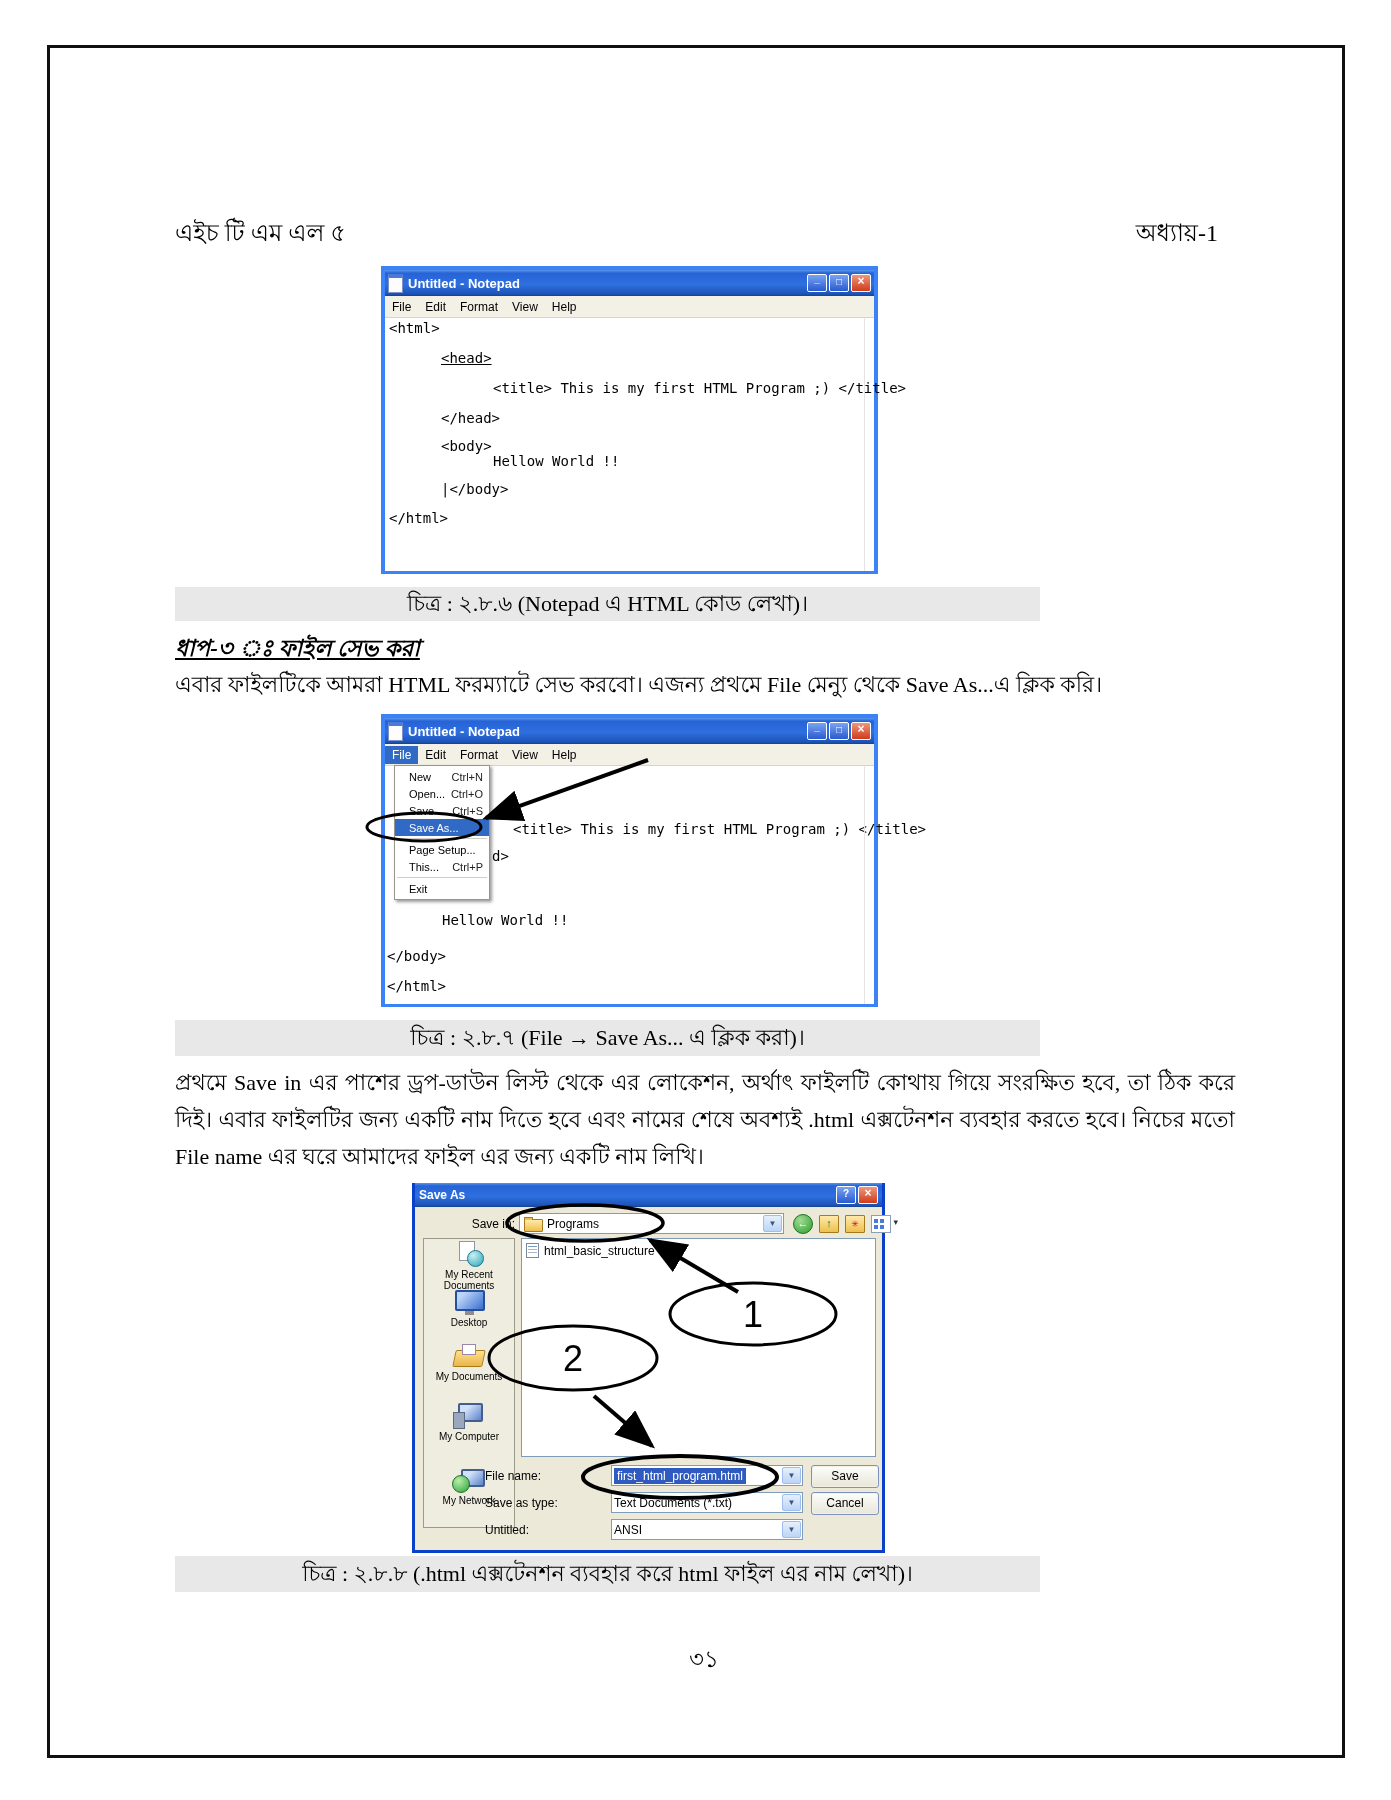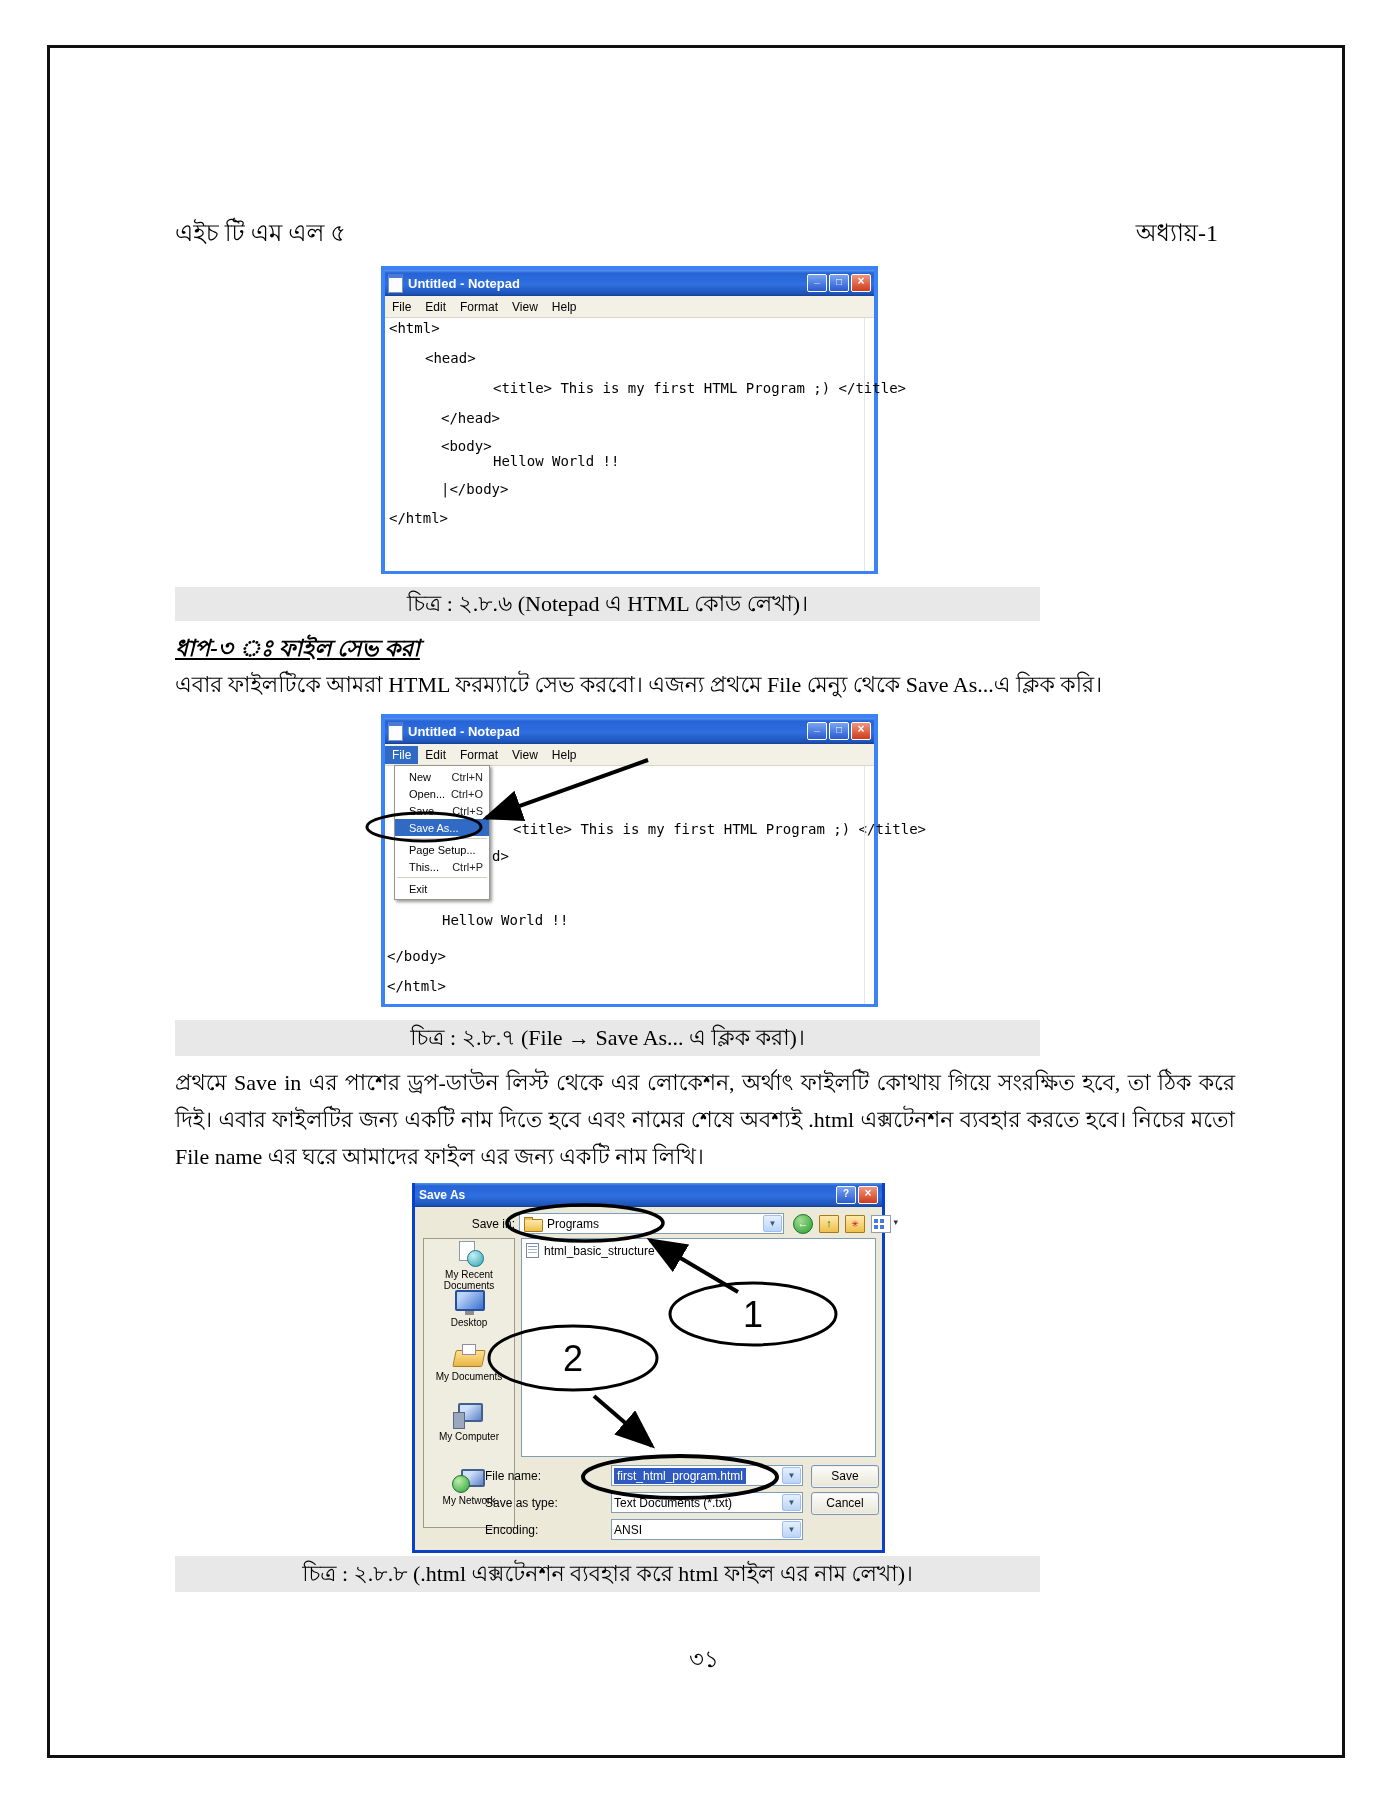--- a/index.html
+++ b/index.html
@@ -152,21 +152,21 @@
     </div>
     <div class="np-menubar">
       <span>File</span>
       <span>Edit</span>
       <span>Format</span>
       <span>View</span>
       <span>Help</span>
     </div>
     <div class="np-editor" style="height:253px;">
       <div class="code-line" style="left:4px;top:2px;">&lt;html&gt;</div>
-      <div class="code-line" style="left:40px;top:32px;">&lt;head&gt;</div>
+      <div class="code-line" style="left:56px;top:32px;text-decoration:underline;">&lt;head&gt;</div>
       <div class="code-line" style="left:108px;top:62px;">&lt;title&gt; This is my first HTML Program ;) &lt;/title&gt;</div>
       <div class="code-line" style="left:56px;top:92px;">&lt;/head&gt;</div>
       <div class="code-line" style="left:56px;top:120px;">&lt;body&gt;</div>
       <div class="code-line" style="left:108px;top:135px;">Hellow World !!</div>
       <div class="code-line" style="left:56px;top:163px;">|&lt;/body&gt;</div>
       <div class="code-line" style="left:4px;top:192px;">&lt;/html&gt;</div>
     </div>
   </div>
 
   <div class="caption" style="top:587px;">চিত্র : ২.৮.৬ (Notepad এ HTML কোড লেখা)।</div>
@@ -302,21 +302,21 @@
       <div class="row" style="left:70px;top:285px;height:21px;">
         <span class="lbl">Save as type:</span>
       </div>
       <div class="combo" style="position:absolute;left:196px;top:285px;width:192px;">
         <span>Text Documents (*.txt)</span>
         <span class="arrowbtn"></span>
       </div>
       <div class="xp-btn" style="position:absolute;left:396px;top:285px;">Cancel</div>
 
       <div class="row" style="left:70px;top:312px;height:21px;">
-        <span class="lbl">Encoding:</span>
+        <span class="lbl">Untitled:</span>
       </div>
       <div class="combo" style="position:absolute;left:196px;top:312px;width:192px;">
         <span>ANSI</span>
         <span class="arrowbtn"></span>
       </div>
     </div>
   </div>
 
   <div class="caption" style="top:1556px;height:36px;line-height:36px;">চিত্র : ২.৮.৮ (.html এক্সটেনশন ব্যবহার করে html ফাইল এর নাম লেখা)।</div>
 

